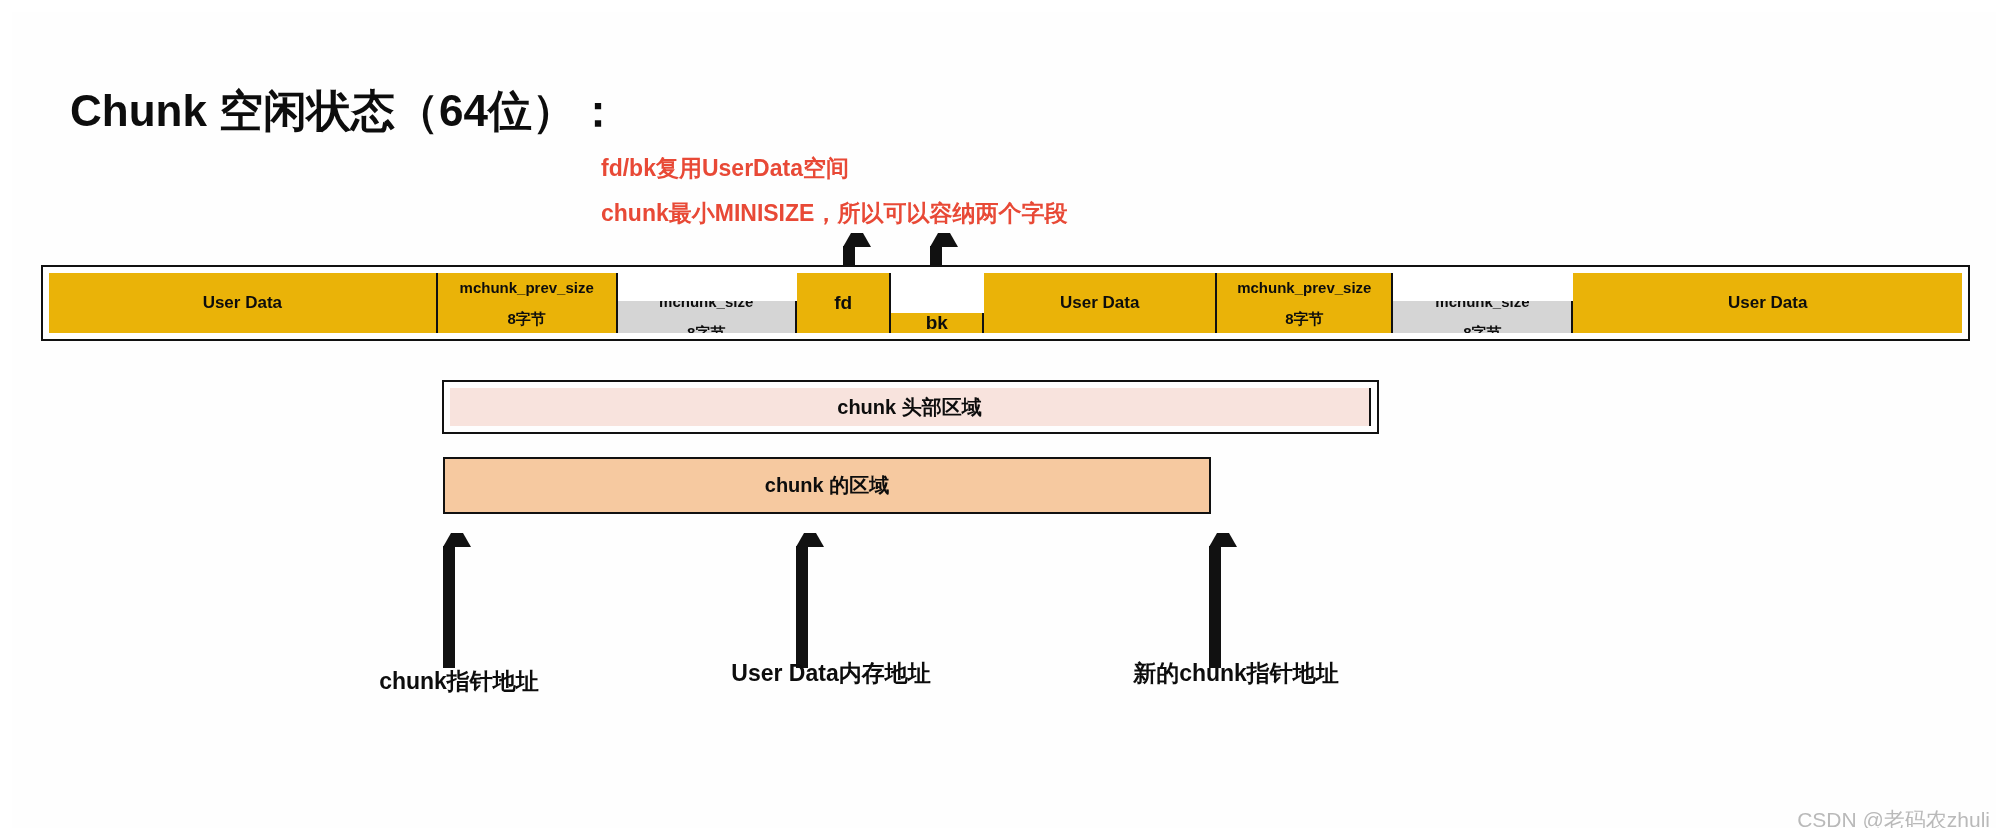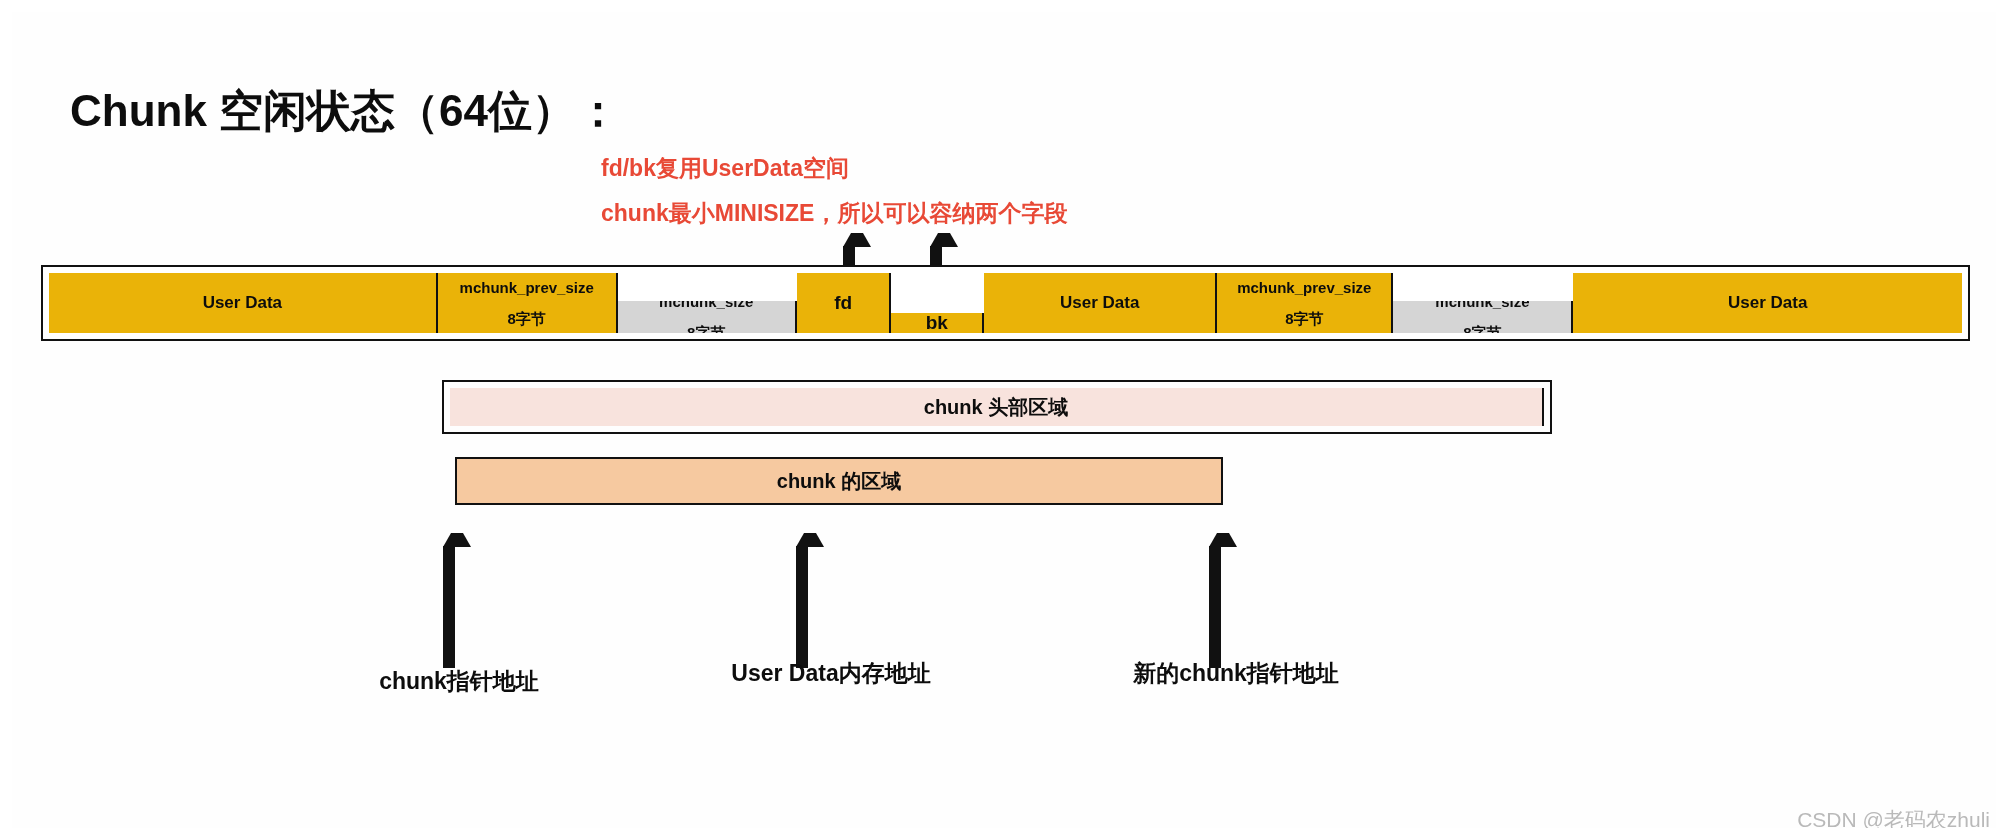--- a/index.html
+++ b/index.html
@@ -68,40 +68,40 @@
   .cell:last-child { border-right: none; }
   .cell.shaded { background: var(--shaded-cell, #d5d5d5); margin-top: 28px; }
   .cell-label { font-size: 17px; font-weight: 700; color: #0d0d0d; white-space: nowrap; }
   .cell-label.small { font-size: 15px; line-height: 19px; }
   .cell-label.big { font-size: 19px; }
   .cell-sub { font-size: 15px; font-weight: 700; color: #0d0d0d; line-height: 19px; }
 
   .region-row {
     position: absolute;
     left: 430px; top: 368px;
-    width: 1110px; height: 54px;
+    width: 937px; height: 54px;
     display: flex;
     border: 2px solid #111;
   }
   .region {
     display: flex; align-items: center; justify-content: center;
     font-size: 20px; font-weight: 700; color: #0d0d0d;
     white-space: nowrap;
   }
   .region.header { background: var(--header-region-fill, #f8e3dd); border-right: 2px solid #111; }
   .region.userdata { background: var(--userdata-region-fill, #d8dcf6); }
 
   .chunk-region {
     position: absolute;
     left: 431px; top: 445px;
-    width: 768px; height: 48px;
+    width: 768px; height: 57px;
     border: 2px solid #111;
     background: var(--chunk-region-fill, #f6c9a0);
     display: flex; align-items: center; justify-content: center;
-    font-size: 20px; font-weight: 700; color: #0d0d0d; margin-left: 12px;
+    font-size: 20px; font-weight: 700; color: #0d0d0d;
   }
 
   .pointer-label {
     position: absolute;
     top: 640px;
     transform: translateX(-50%);
     font-size: 23px;
     font-weight: 800;
     color: #0d0d0d;
     white-space: nowrap;

